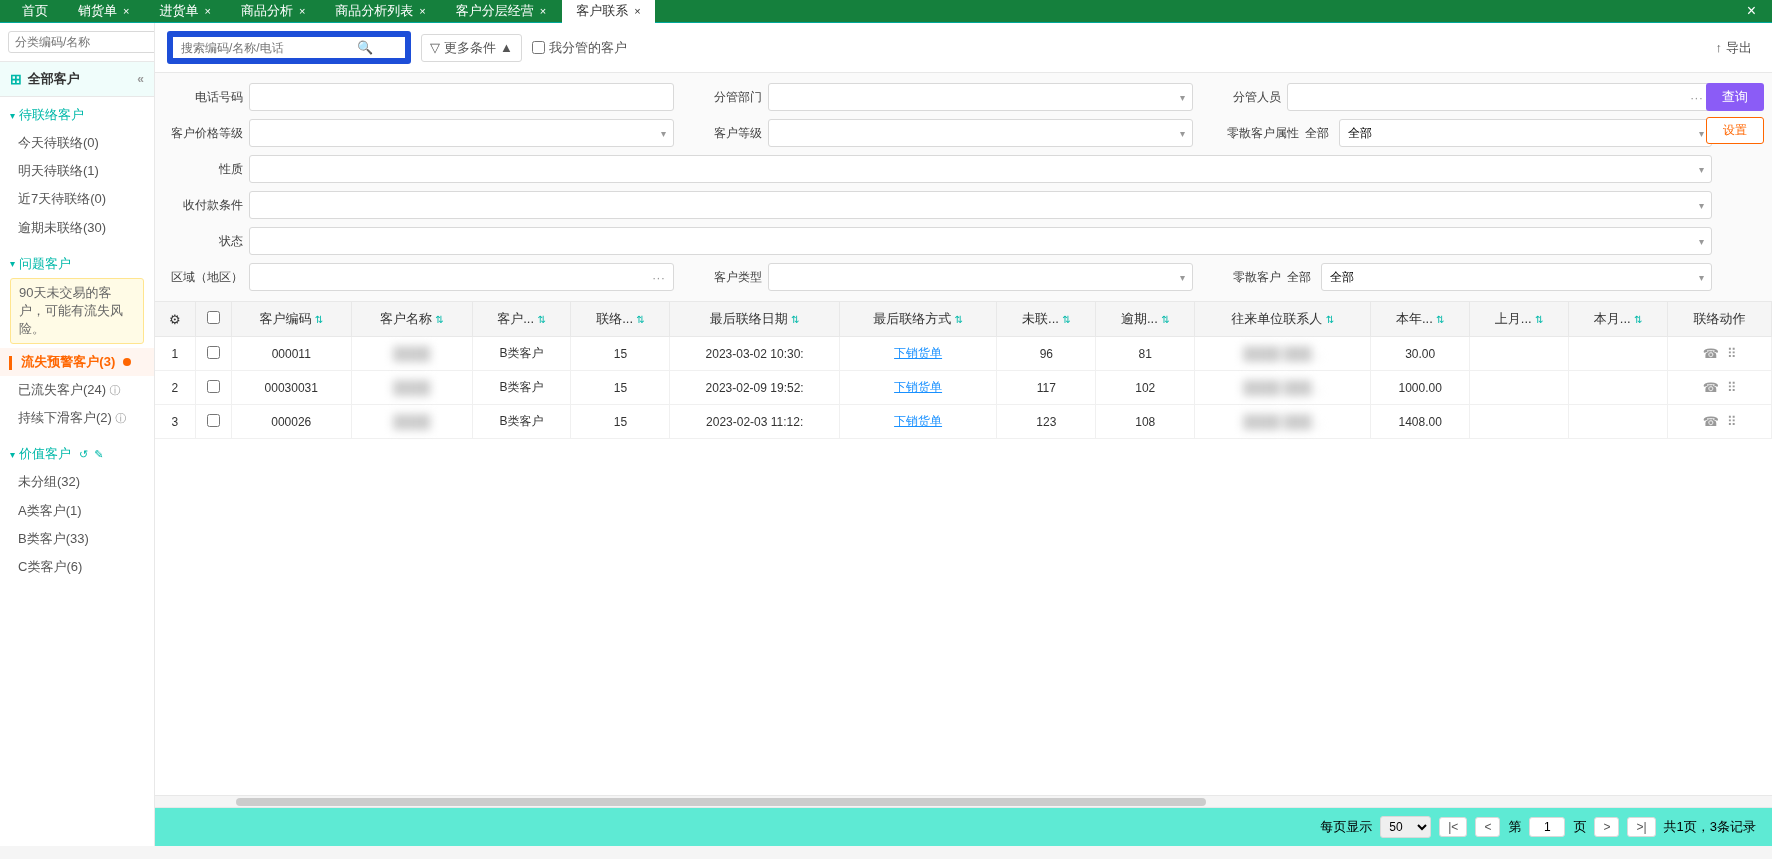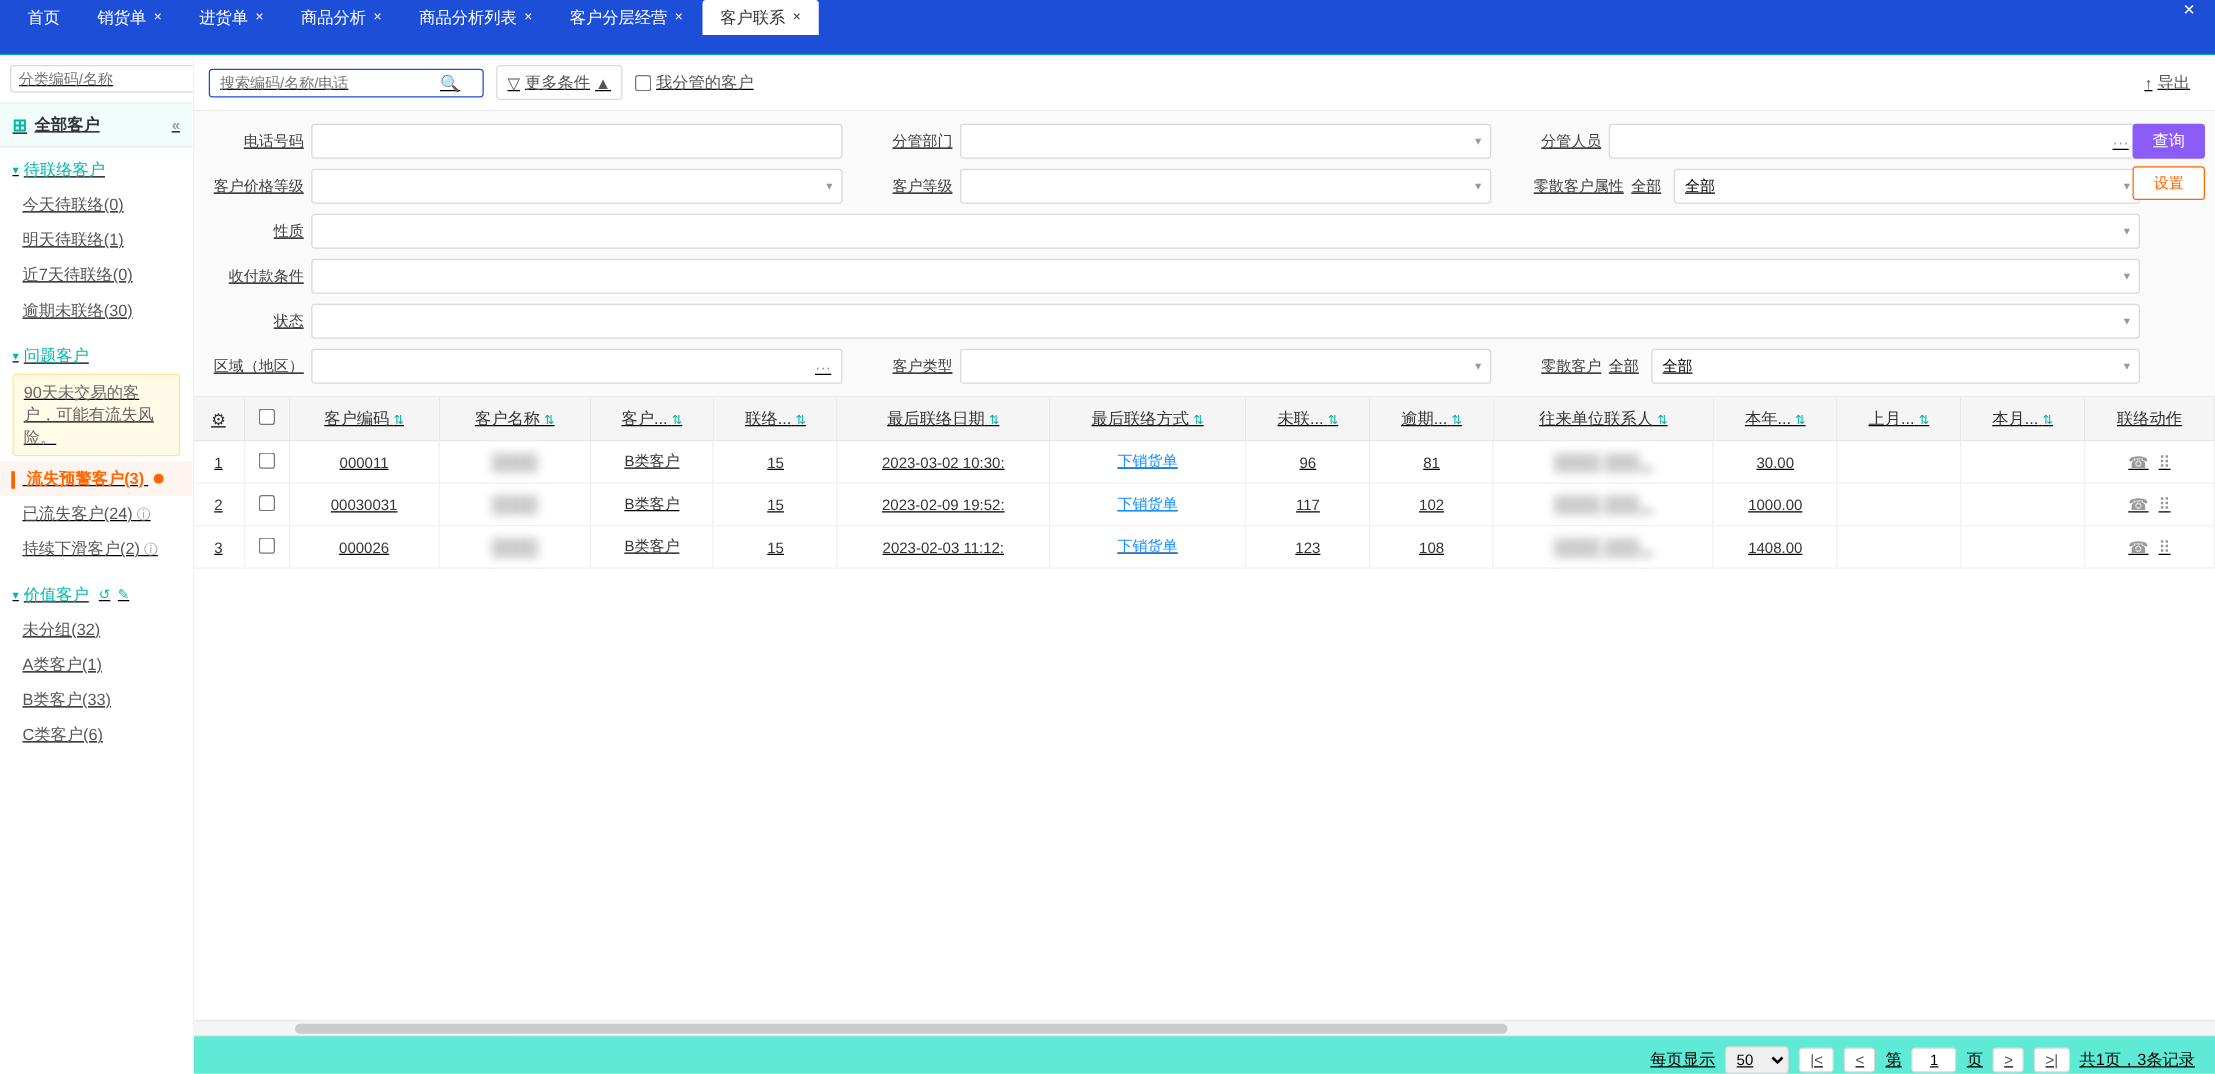--- a/index.html
+++ b/index.html
@@ -1,35 +1,35 @@
 <!DOCTYPE html>
 <html><head>
   <meta charset="utf-8">
   <style>
     * { box-sizing: border-box; margin: 0; padding: 0; font-family: 'Microsoft YaHei', Arial, sans-serif; font-size: 13px; }
     body { background: #f5f5f5; overflow: hidden; width: 1772px; height: 859px; }
 
     
     .tab-bar {
-      display: flex; align-items: flex-start; background: #1d4ed8; height: 44px; padding: 0 8px;
+      display: flex; align-items: center; background: #15803d; height: 23px; padding: 0 8px;
       border-bottom: 1px solid #00a89a;
     }
     .tab-item {
       display: flex; align-items: center; padding: 0 14px; height: 28px; color: #fff;
       cursor: pointer; border-radius: 3px 3px 0 0; font-size: 13px; gap: 6px;
       margin-right: 2px;
     }
     .tab-item.active { background: #fff; color: #333; }
     .tab-item .close-btn { font-size: 11px; color: inherit; cursor: pointer; }
     .tab-item.home { background: transparent; color: #fff; }
     .tab-spacer { flex: 1; }
     .tab-close-all { color: #fff; cursor: pointer; font-size: 16px; padding: 0 8px; }
 
     
-    .main-layout { display: flex; height: calc(859px - 36px); text-decoration: underline; }
+    .main-layout { display: flex; height: calc(859px - 36px); }
 
     
     .sidebar {
       width: 155px; background: #fff; border-right: 1px solid #e8e8e8;
       display: flex; flex-direction: column; overflow-y: auto; flex-shrink: 0;
     }
     .sidebar-search {
       display: flex; align-items: center; padding: 8px; border-bottom: 1px solid #e8e8e8; gap: 4px;
     }
     .sidebar-search input {
@@ -63,22 +63,22 @@
 
     
     .content-area { flex: 1; display: flex; flex-direction: column; overflow: hidden; background: #fff; }
 
     
     .filter-bar {
       display: flex; align-items: center; padding: 8px 12px; border-bottom: 1px solid #e8e8e8;
       gap: 10px; background: #fff; flex-shrink: 0;
     }
     .filter-search {
-      display: flex; align-items: center; border: 1px solid #1d4ed8; border-radius: 3px;
-      padding: 3px 8px; gap: 6px; width: 220px;
+      display: flex; align-items: center; border: 6px solid #1d4ed8; border-radius: 3px;
+      padding: 3px 8px; gap: 6px; width: 244px;
     }
     .filter-search input { border: none; outline: none; font-size: 12px; color: #999; width: 170px; }
     .filter-search .search-icon { color: #00b8a9; cursor: pointer; }
     .more-conditions {
       display: flex; align-items: center; gap: 4px; cursor: pointer; color: #555; font-size: 12px;
       padding: 4px 8px; border: 1px solid #d9d9d9; border-radius: 3px;
     }
     .my-customers {
       display: flex; align-items: center; gap: 4px; cursor: pointer; color: #555; font-size: 12px;
     }

